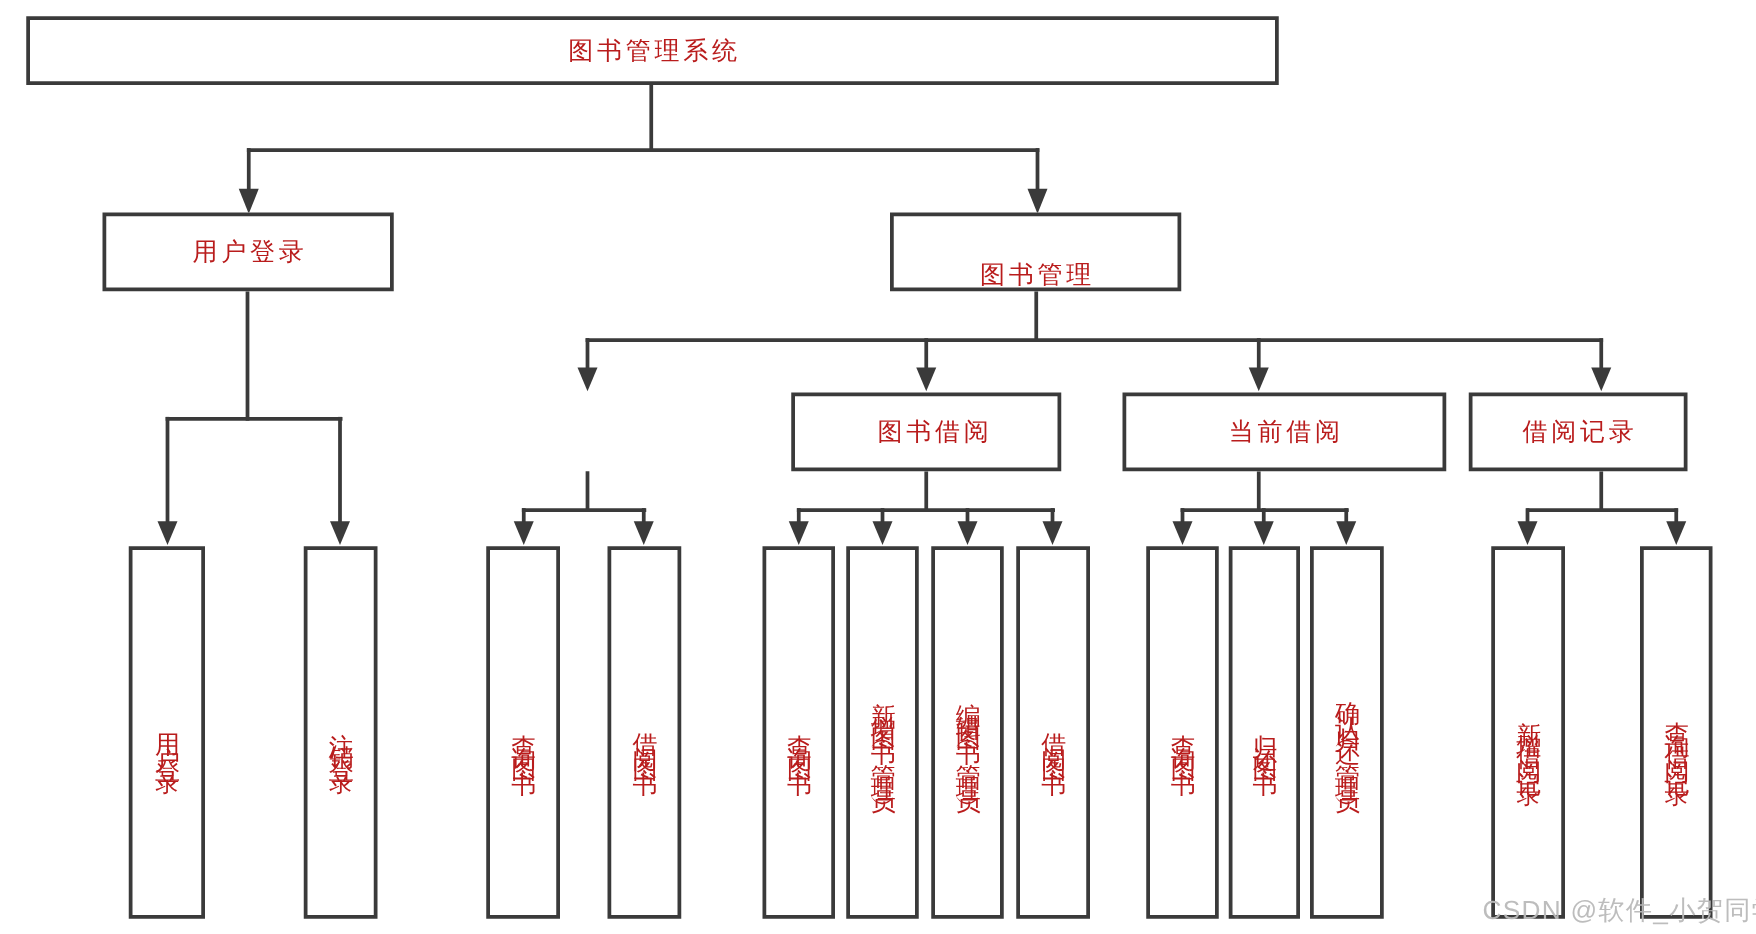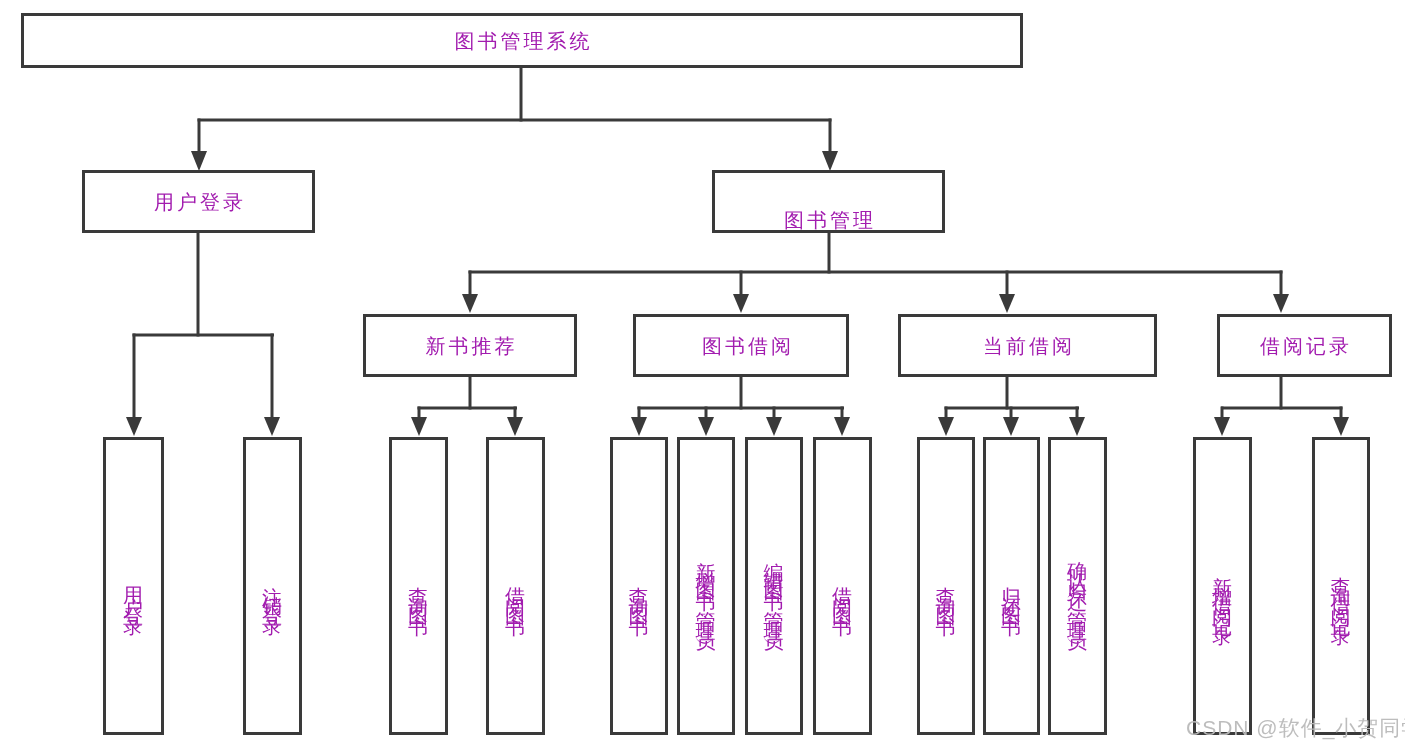--- a/index.html
+++ b/index.html
@@ -19,21 +19,21 @@
     position: absolute;
     left: 0;
     top: 0;
     z-index: 1;
   }
   .node {
     position: absolute;
     box-sizing: border-box;
     border: 3px solid #3a3a3a;
     background: #ffffff;
-    color: #a21caf;
+    color: #b91c1c;
     display: flex;
     align-items: center;
     justify-content: center;
     z-index: 2;
   }
   .h-node {
     font-size: 20px;
     letter-spacing: 3px;
     line-height: 1;
     white-space: nowrap;
@@ -142,30 +142,27 @@
     <span>图书管理系统</span>
   </div>
 
   <div class="node h-node" style="left:82px; top:170px; width:233px; height:63px;">
     <span>用户登录</span>
   </div>
   <div class="node h-node" style="left:712px; top:170px; width:233px; height:63px;align-items:flex-end;">
     <span>图书管理</span>
   </div>
 
-  <div class="node h-node" style="left:363px; top:314px; width:214px; height:63px;">
-    <span>新书推荐</span>
-  </div>
   <div class="node h-node" style="left:633px; top:314px; width:216px; height:63px;padding-left:11px;">
     <span>图书借阅</span>
   </div>
   <div class="node h-node" style="left:898px; top:314px; width:259px; height:63px;">
     <span>当前借阅</span>
   </div>
-  <div class="node h-node" style="left:1217px; top:314px; width:175px; height:63px;">
+  <div class="node h-node" style="left:1175px; top:314px; width:175px; height:63px;">
     <span>借阅记录</span>
   </div>
 
   <div class="node v-node" style="left:103px; top:437px; width:61px; height:298px;">
     <span>用户登录</span>
   </div>
   <div class="node v-node" style="left:243px; top:437px; width:59px; height:298px;">
     <span>注销登录</span>
   </div>
 

